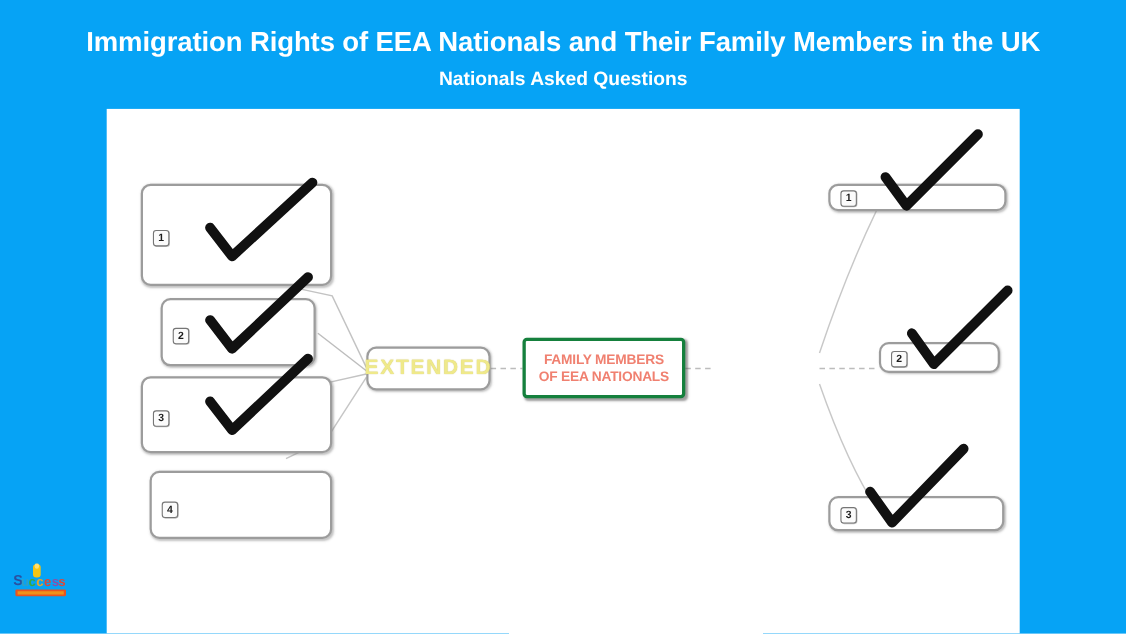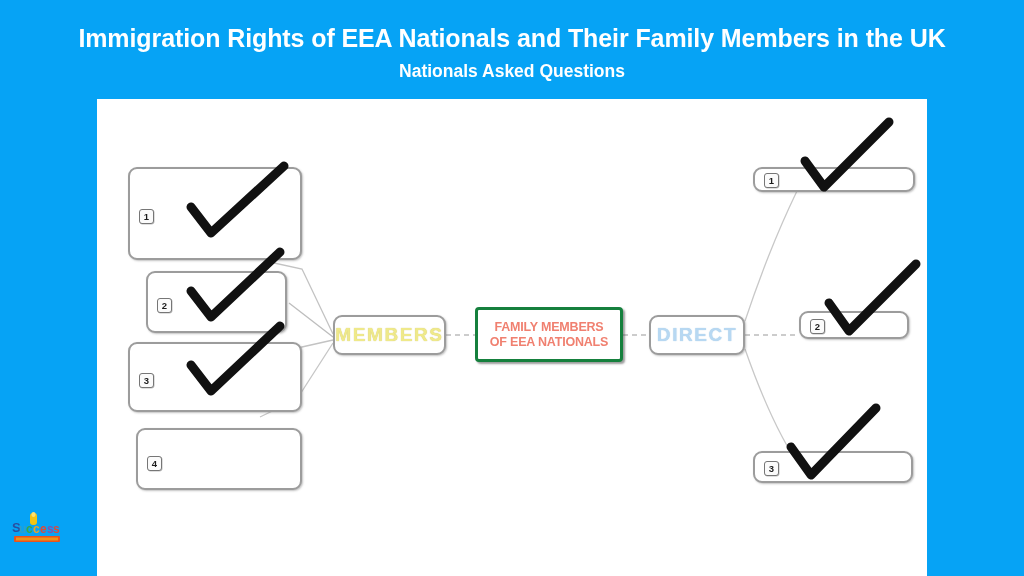--- a/index.html
+++ b/index.html
@@ -180,21 +180,21 @@
       <g fill="none" stroke="#c4c4c4" stroke-width="1.3">
         <path d="M648,222 Q672,150 700,92" stroke="#c8c8c8"></path>
         <path d="M648,250 Q676,330 706,372" stroke="#c8c8c8"></path>
       </g>
       <g fill="none" stroke="#bcbcbc" stroke-width="1.4" stroke-dasharray="5 4">
         <path d="M648,236 L702,236"></path>
       </g>
     </svg>
 
     <div class="node node-branch" style="left:236px; top:216px; width:113px; height:40px;">
-      <span class="branch-label" style="color:#efe98a; text-shadow:0 0 1px rgba(190,180,70,0.85);">MEMBERS</span>
+      <span class="branch-label" style="color:#efe98a; text-shadow:0 0 1px rgba(190,180,70,0.85);">EXTENDED</span>
     </div>
 
     <div class="node" style="left:31px; top:68px; width:174px; height:93px;">
       <div class="badge" style="left:9px; top:40px;">1</div>
     </div>
     <div class="node" style="left:49px; top:172px; width:141px; height:62px;">
       <div class="badge" style="left:9px; top:25px;">2</div>
     </div>
     <div class="node" style="left:31px; top:243px; width:174px; height:70px;">
       <div class="badge" style="left:9px; top:29px;">3</div>
@@ -217,23 +217,20 @@
       <svg width="105" height="78" viewBox="0 0 105 78">
         <path d="M8,44 L28,70 L97,5" fill="none" stroke="#111111" stroke-width="9" stroke-linecap="round" stroke-linejoin="round"></path>
       </svg>
     </div>
 
     <div class="node node-center" style="left:378px; top:208px; width:148px; height:55px;">
       <div class="center-text">FAMILY MEMBERS
 OF EEA NATIONALS</div>
     </div>
 
-    <div class="node node-branch" style="left:552px; top:216px; width:96px; height:40px;">
-      <span class="branch-label" style="color:#b7d8f2; text-shadow:0 0 1px rgba(130,180,220,0.8);">DIRECT</span>
-    </div>
 
     <div class="node" style="left:656px; top:68px; width:162px; height:25px;">
       <div class="badge" style="left:9px; top:4px;">1</div>
     </div>
     <div class="node" style="left:702px; top:212px; width:110px; height:28px;">
       <div class="badge" style="left:9px; top:6px;">2</div>
     </div>
     <div class="node" style="left:656px; top:352px; width:160px; height:32px;">
       <div class="badge" style="left:9px; top:8px;">3</div>
     </div>

